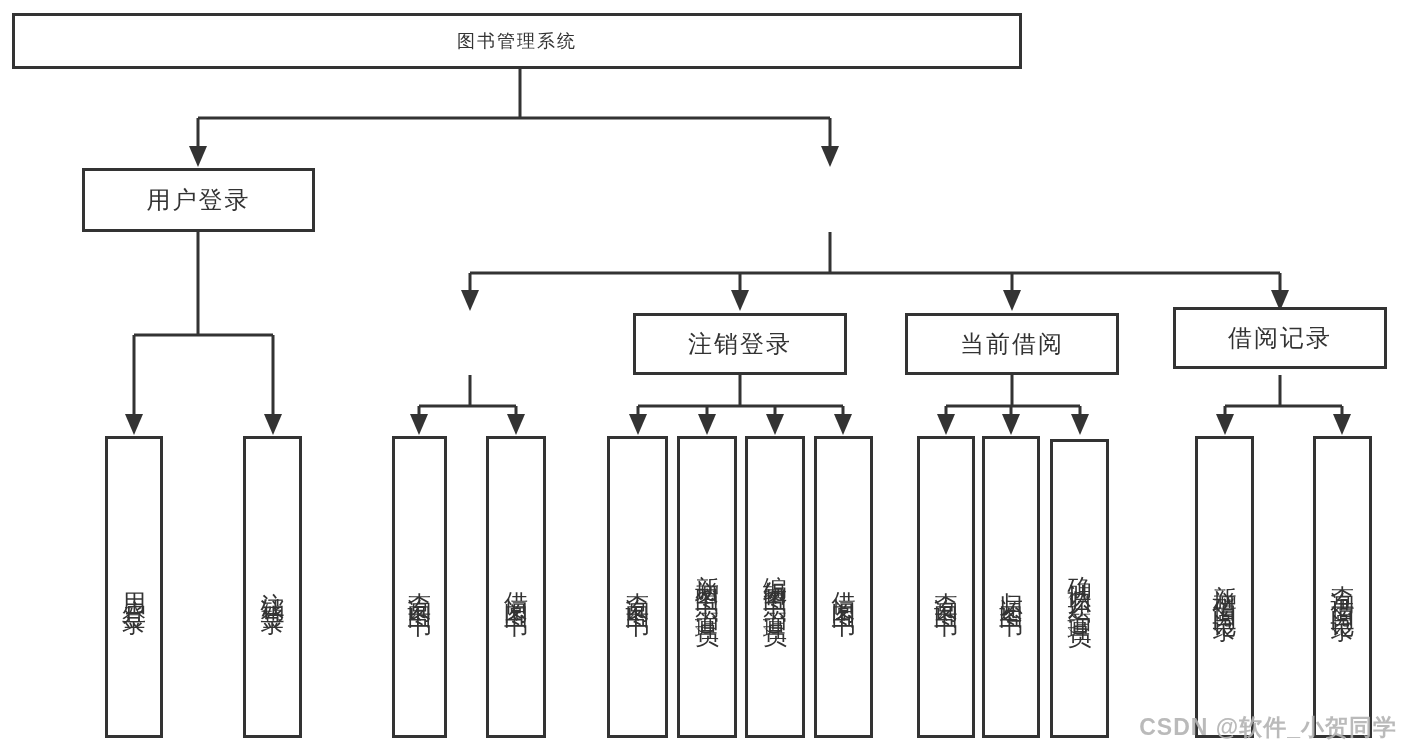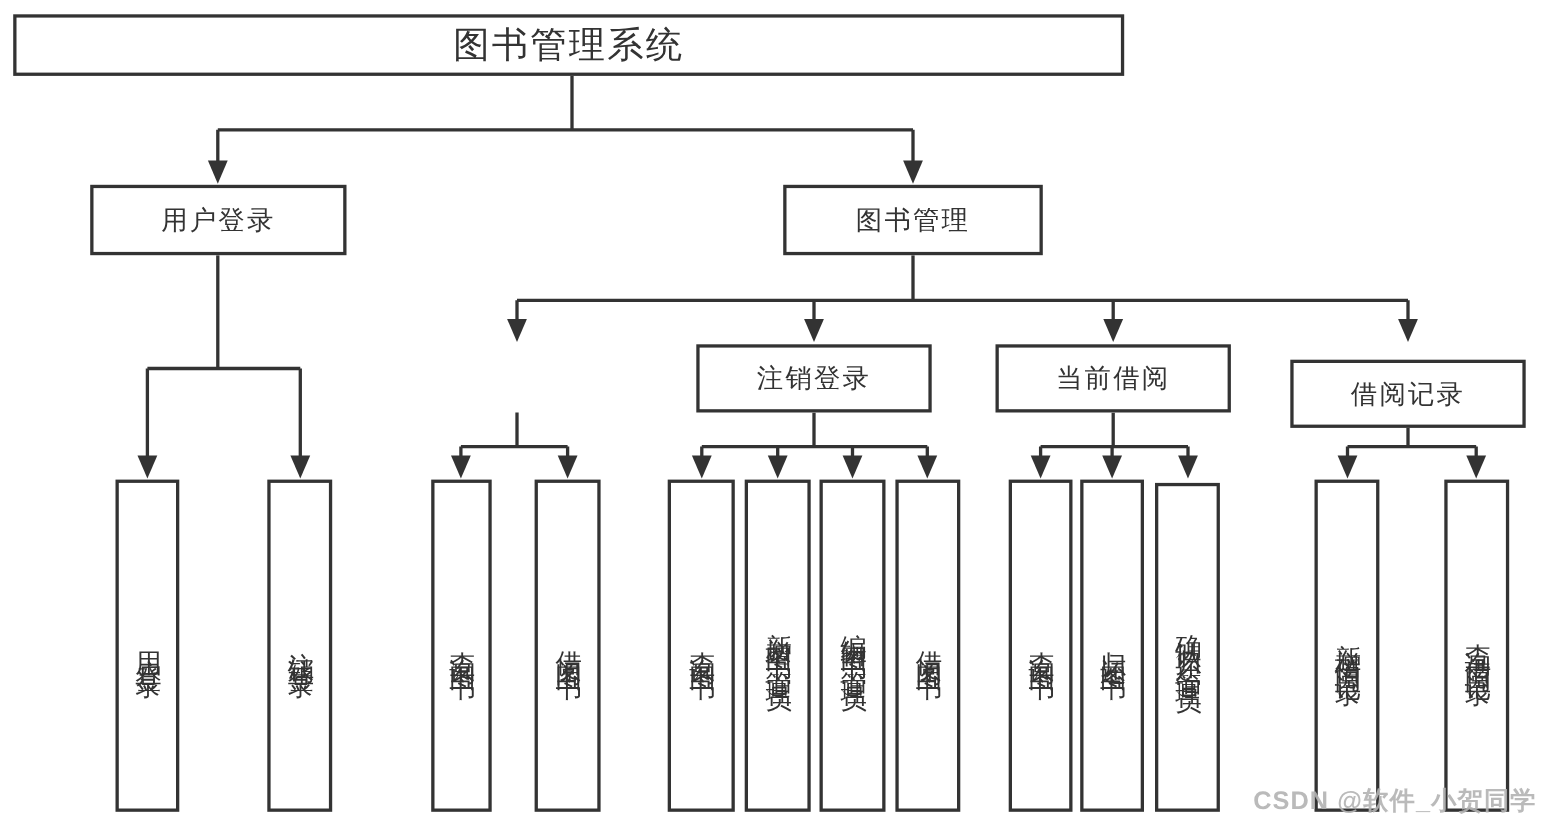--- a/index.html
+++ b/index.html
@@ -11,21 +11,21 @@
   .canvas { position: absolute; left: 0; top: 0; width: 1405px; height: 747px; }
   svg.connectors { position: absolute; left: 0; top: 0; z-index: 1; }
   .box {
     position: absolute; box-sizing: border-box;
     background: #ffffff; border: 3px solid #333333;
     color: #333333;
     display: flex; align-items: center; justify-content: center;
     z-index: 2;
   }
   .box.h { font-size: 24px; letter-spacing: 2px; white-space: nowrap; }
-  .box.root { font-size: 33px; }
+  .box.root { font-size: 18px; }
   .box.v {
     writing-mode: vertical-rl;
     text-orientation: mixed;
     font-size: 24px;
     letter-spacing: 7px;
     line-height: 1;
   }
   .watermark {
     position: absolute; right: 8px; bottom: 4px;
     font-size: 23px; color: rgba(178,178,178,0.9);
@@ -66,25 +66,24 @@
       <polygon points="1002,414 1020,414 1011,435"></polygon>
       <polygon points="1071,414 1089,414 1080,435"></polygon>
       <polygon points="1216,414 1234,414 1225,435"></polygon>
       <polygon points="1333,414 1351,414 1342,435"></polygon>
     </g>
   </svg>
 
   <div class="box h root" style="left:12px; top:13px; width:1010px; height:56px;">图书管理系统</div>
 
   <div class="box h" style="left:82px; top:168px; width:233px; height:64px;">用户登录</div>
-  <div class="box h" style="left:712px; top:168px; width:236px; height:64px;">图书管理</div>
 
   <div class="box h" style="left:633px; top:313px; width:214px; height:62px;">注销登录</div>
   <div class="box h" style="left:905px; top:313px; width:214px; height:62px;">当前借阅</div>
-  <div class="box h" style="left:1173px; top:327px; width:214px; height:62px;">借阅记录</div>
+  <div class="box h" style="left:1173px; top:307px; width:214px; height:62px;">借阅记录</div>
 
   <div class="box v" style="left:105px; top:436px; width:58px; height:302px;">用户登录</div>
   <div class="box v" style="left:243px; top:436px; width:59px; height:302px;">注销登录</div>
 
   <div class="box v" style="left:392px; top:436px; width:55px; height:302px;">查询图书</div>
   <div class="box v" style="left:486px; top:436px; width:60px; height:302px;">借阅图书</div>
 
   <div class="box v" style="left:607px; top:436px; width:61px; height:302px;">查询图书</div>
   <div class="box v" style="left:677px; top:436px; width:60px; height:302px;">新增图书（管理员）</div>
   <div class="box v" style="left:745px; top:436px; width:60px; height:302px;">编辑图书（管理员）</div>

